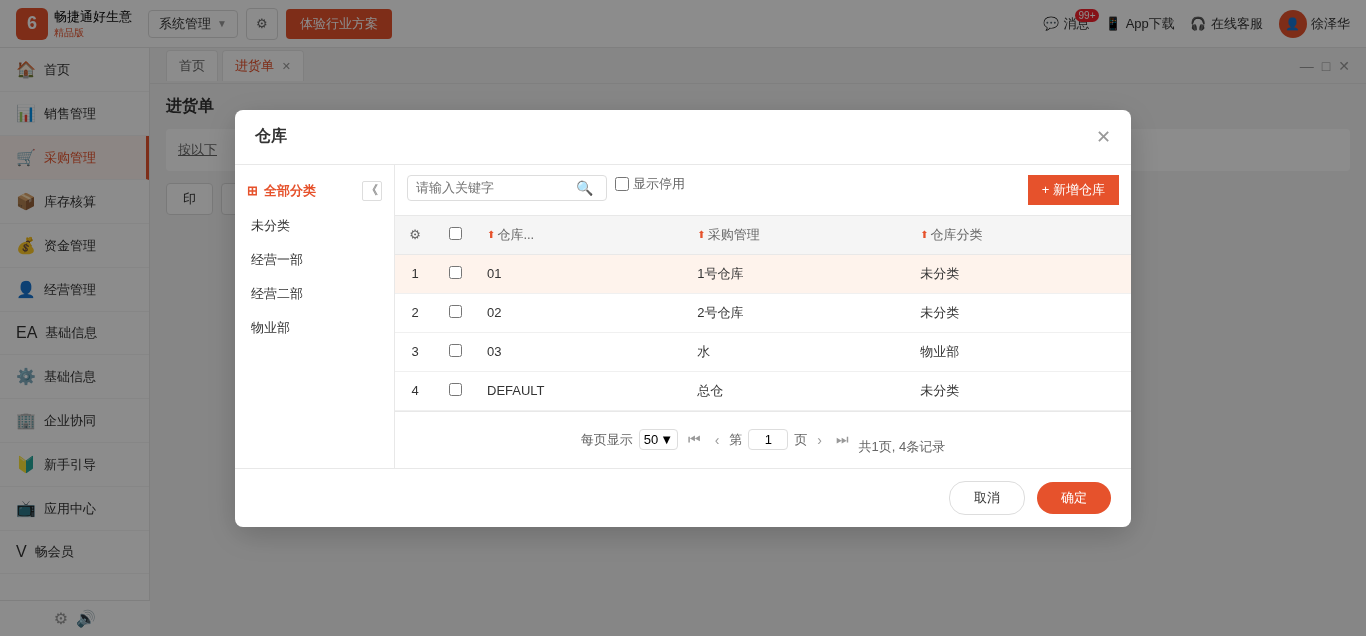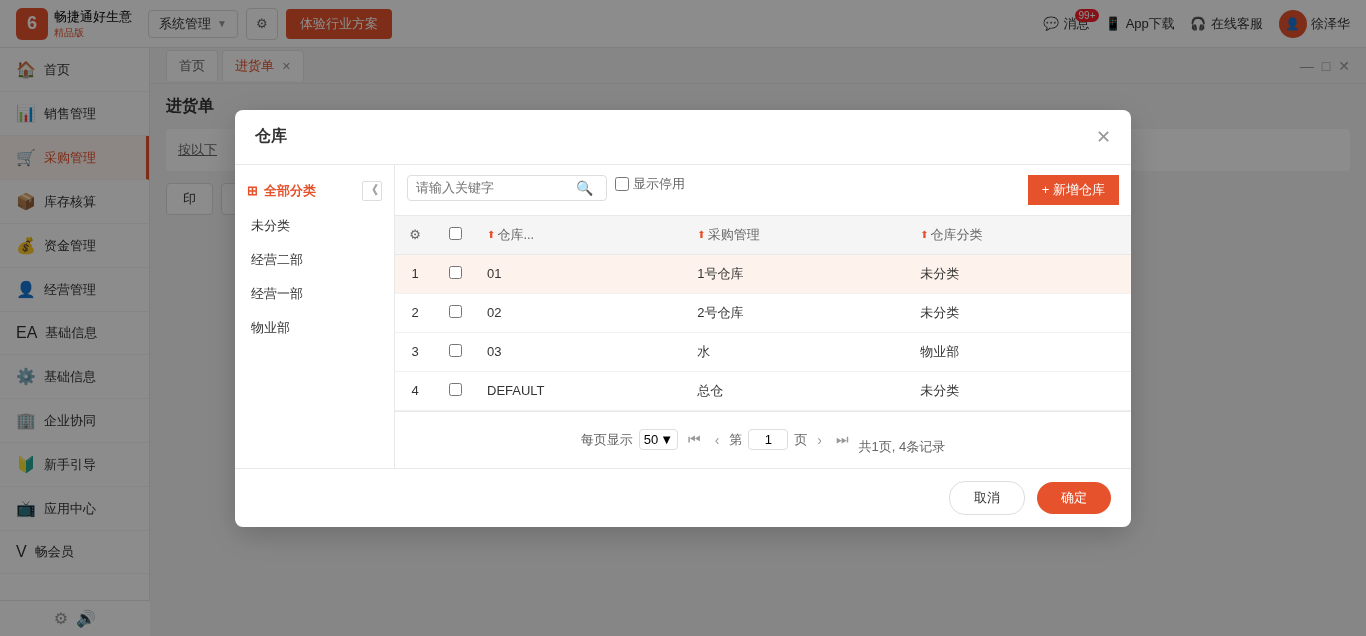--- a/index.html
+++ b/index.html
@@ -383,22 +383,22 @@
 
     <div class="dialog-body">
 
       <div class="cat-sidebar">
         <div class="cat-header">
           <span>⊞</span>
           <span>全部分类</span>
           <div class="cat-collapse-btn">《</div>
         </div>
         <div class="cat-item">未分类</div>
+        <div class="cat-item">经营一部</div>
         <div class="cat-item">经营二部</div>
-        <div class="cat-item">经营一部</div>
         <div class="cat-item">物业部</div>
       </div>
 
       <div class="table-area">
         <div class="table-toolbar">
           <div class="search-input-wrap">
             <input type="text" placeholder="请输入关键字" style="">
             <span class="search-icon">🔍</span>
           </div>
           <label class="show-disabled">

